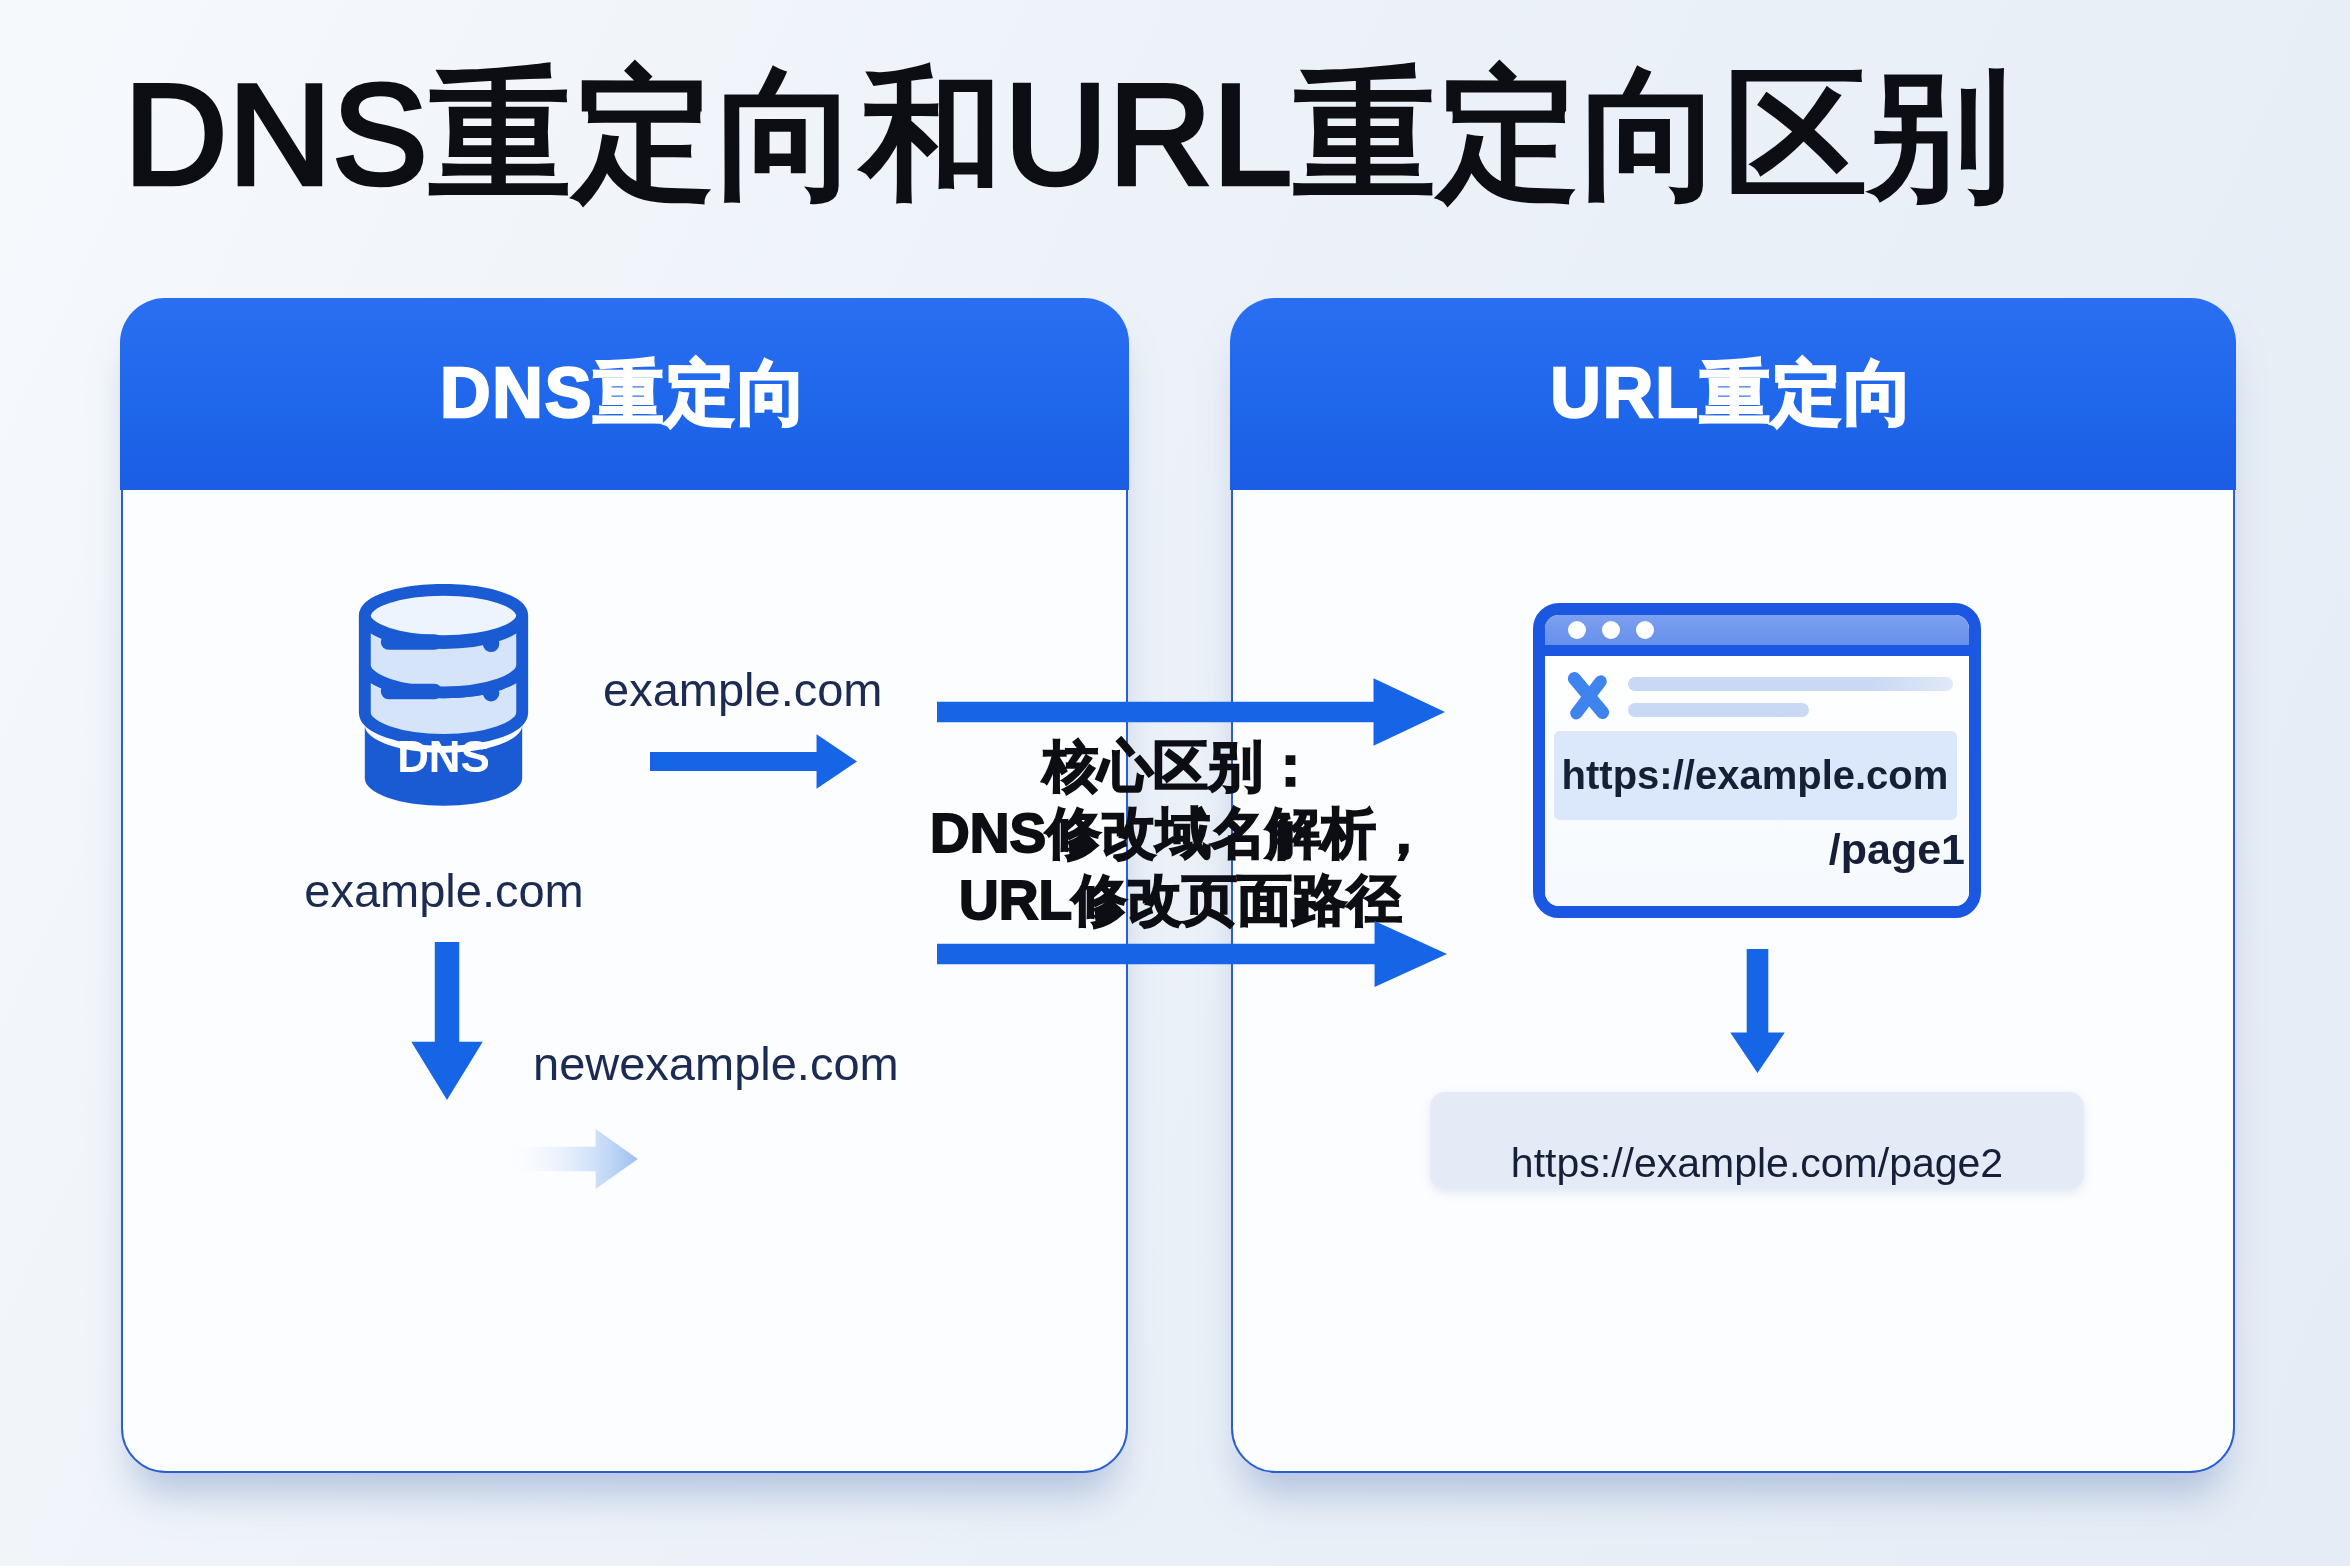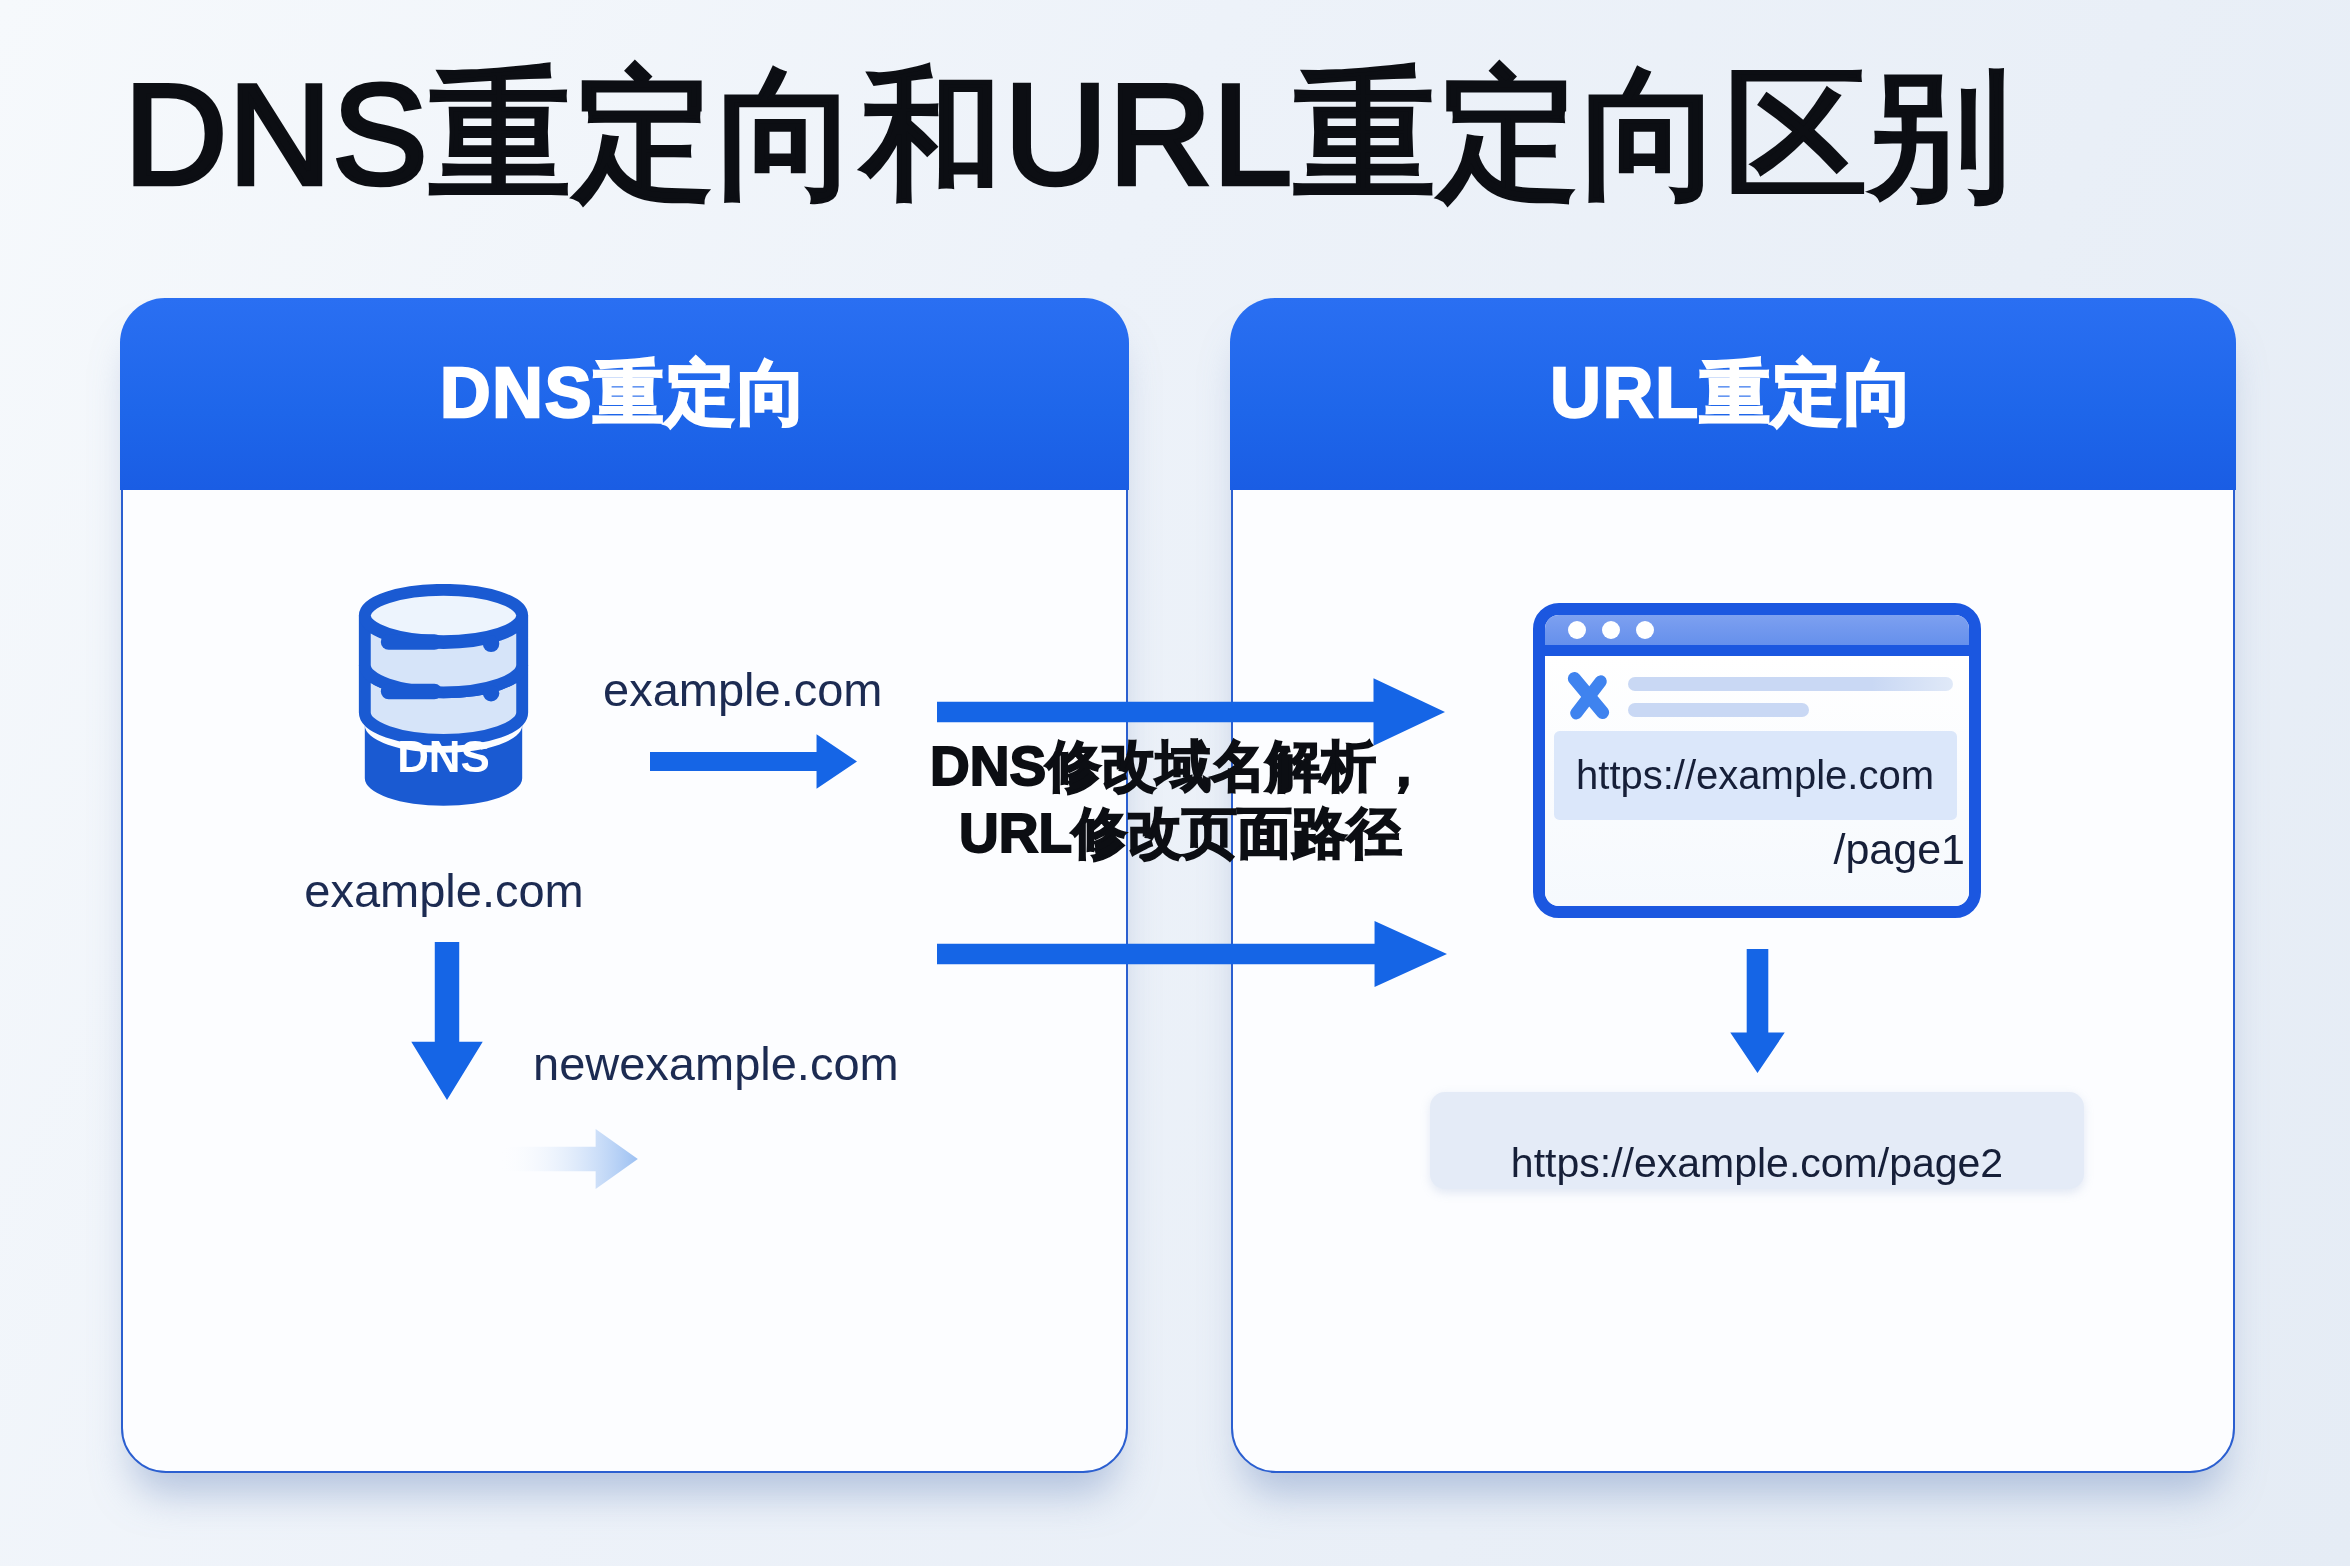--- a/index.html
+++ b/index.html
@@ -73,21 +73,21 @@
     position:absolute;left:1533px;top:603px;width:448px;height:315px;
     background:#ffffff;border:12.2px solid var(--browser-border);border-radius:26px;
     overflow:hidden;
   }
   .browser-titlebar{
     height:41px;background:linear-gradient(180deg,#7da0f0,var(--titlebar-blue));
     border-bottom:11.3px solid var(--browser-border);
     display:flex;align-items:center;gap:16px;padding-left:22.6px;
   }
   .browser-dot{width:18px;height:18px;border-radius:50%;background:#ffffff;}
-  .browser-body{position:relative;height:100%;background:linear-gradient(180deg,#ffffff,#f4f8fd);}
+  .browser-body{position:relative;height:100%;background:linear-gradient(180deg,#ffffff,#f4f8fd);font-weight:bold;}
   .x-icon{position:absolute;left:21px;top:13px;}
   .skeleton-line{position:absolute;height:14px;border-radius:7.5px;}
   .skeleton-line.l1{left:83px;top:21px;width:325px;
     background:linear-gradient(90deg,var(--line-fill) 0%,var(--line-fill) 75%,#e0e9f8 100%);}
   .skeleton-line.l2{left:83px;top:47px;width:181px;background:var(--line-fill);}
   .url-field{
     position:absolute;left:8.5px;top:75px;width:403px;height:89px;
     background:var(--field-bg);border-radius:5.6px;
     display:flex;align-items:center;justify-content:center;
   }
@@ -166,20 +166,21 @@
       </linearGradient>
     </defs>
     <polygon points="0,19 105,19 105,0 150,32 105,64 105,45 0,45" fill="url(#fadeArrow)"></polygon>
   </svg>
 
   <svg class="arrow" style="left:937px;top:678px;" width="508" height="68" viewBox="0 0 540 72">
     <polygon points="0,25 464,25 464,0 540,36 464,72 464,47 0,47" fill="var(--accent-blue)"></polygon>
   </svg>
 
   <div class="center-text">
+    <div>核心区别：</div>
     <div>DNS修改域名解析，</div>
     <div>URL修改页面路径</div>
   </div>
 
   <svg class="arrow" style="left:937px;top:921px;" width="510" height="66" viewBox="0 0 542 70">
     <polygon points="0,24 465,24 465,0 542,35 465,70 465,46 0,46" fill="var(--accent-blue)"></polygon>
   </svg>
 
   <div class="browser">
     <div class="browser-titlebar">

